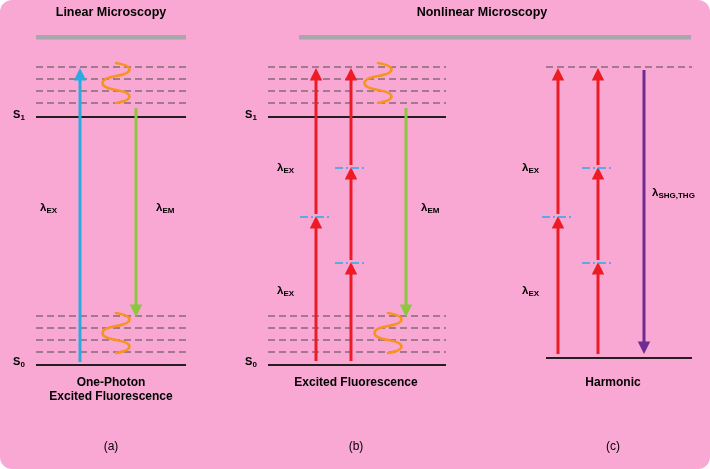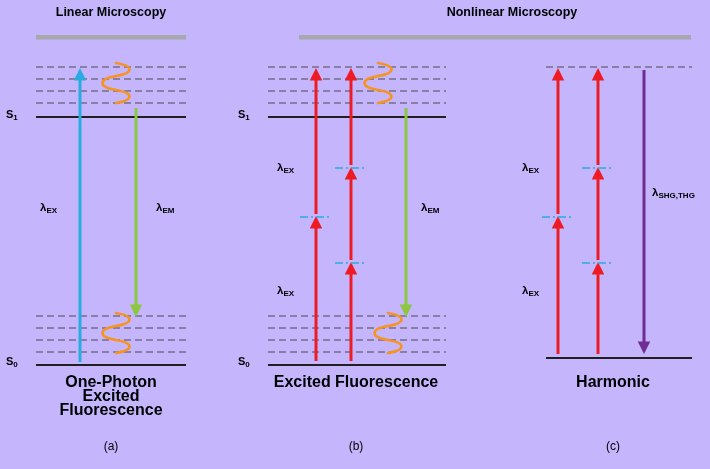--- a/index.html
+++ b/index.html
@@ -1,22 +1,22 @@
 <!DOCTYPE html>
 <html style="--excitation-one-photon: #29ABE2; --emission: #8DC63F; --excitation-multiphoton: #ED1C24; --harmonic: #6F2C91; --relaxation: #F7941E; --virtual-level: #29ABE2; --header-bar: #A6A8AB; --level-solid: #231F20; --level-dashed: #4D4D4D; --text: #000000;"><head>
 <meta charset="utf-8">
 <style>
   html,body{margin:0;padding:0;background:#fff;}
-  .canvas{position:relative;width:710px;height:469px;background:#c4b5fd;
-          font-family:"Liberation Sans",sans-serif;color:#000;overflow:hidden;}
+  .canvas{position:relative;width:710px;height:469px;background:#f9a8d4;
+          font-family:"Liberation Sans",sans-serif;color:#000;overflow:hidden;border-radius:12px;}
   .abs{position:absolute;}
   .hdr{font-weight:bold;font-size:12.5px;text-align:center;white-space:nowrap;}
-  .cap{font-weight:bold;font-size:16px;text-align:center;line-height:14px;}
+  .cap{font-weight:bold;font-size:12px;text-align:center;line-height:14px;}
   .tag{font-size:12px;text-align:center;}
-  .slabel{font-weight:bold;font-size:11px;width:26px;text-align:left;}
+  .slabel{font-weight:bold;font-size:11px;width:26px;text-align:center;}
   .lam{font-weight:bold;font-size:11.5px;white-space:nowrap;}
   .sub{font-size:8px;vertical-align:-2px;font-weight:bold;}
   svg{position:absolute;left:0;top:0;}
   .lv-dash{stroke:var(--level-dashed,#4d4d4d);stroke-width:1.2;stroke-dasharray:7 4;}
   .lv-solid{stroke:var(--level-solid,#231f20);stroke-width:2;}
   .virt{stroke:var(--virtual-level,#29ABE2);stroke-width:1.4;stroke-dasharray:8 3 2 3;}
   .ar{stroke-width:3;fill:none;}
   .ln-cyan{stroke:var(--excitation-one-photon,#29ABE2);}
   .ln-green{stroke:var(--emission,#8DC63F);}
   .ln-red{stroke:var(--excitation-multiphoton,#ED1C24);}
@@ -109,21 +109,21 @@
       <line x1="598" y1="260" x2="598" y2="172" class="ar ln-red" marker-end="url(#mk-red)"></line>
       <line x1="598" y1="165" x2="598" y2="73" class="ar ln-red" marker-end="url(#mk-red)"></line>
       <line x1="582" y1="263" x2="614" y2="263" class="virt"></line>
       <line x1="582" y1="168" x2="614" y2="168" class="virt"></line>
 
       <line x1="644" y1="70" x2="644" y2="349" class="ar ln-purple" marker-end="url(#mk-purple)"></line>
     </g>
   </svg>
 
   <div class="abs hdr" style="left:36px;top:5px;width:150px;">Linear Microscopy</div>
-  <div class="abs hdr" style="left:316px;top:5px;width:392px;">Nonlinear Microscopy</div>
+  <div class="abs hdr" style="left:286px;top:5px;width:392px;">Nonlinear Microscopy</div>
 
   <div class="abs slabel" style="left:6px;top:108px;"><span>S</span><span class="sub">1</span></div>
   <div class="abs slabel" style="left:6px;top:355px;"><span>S</span><span class="sub">0</span></div>
   <div class="abs lam" style="left:40px;top:201px;"><span>λ</span><span class="sub">EX</span></div>
   <div class="abs lam" style="left:156px;top:201px;"><span>λ</span><span class="sub">EM</span></div>
   <div class="abs cap" style="left:36px;top:375px;width:150px;">
     <div>One-Photon</div>
     <div>Excited Fluorescence</div>
   </div>
   <div class="abs tag" style="left:36px;top:439px;width:150px;">(a)</div>

